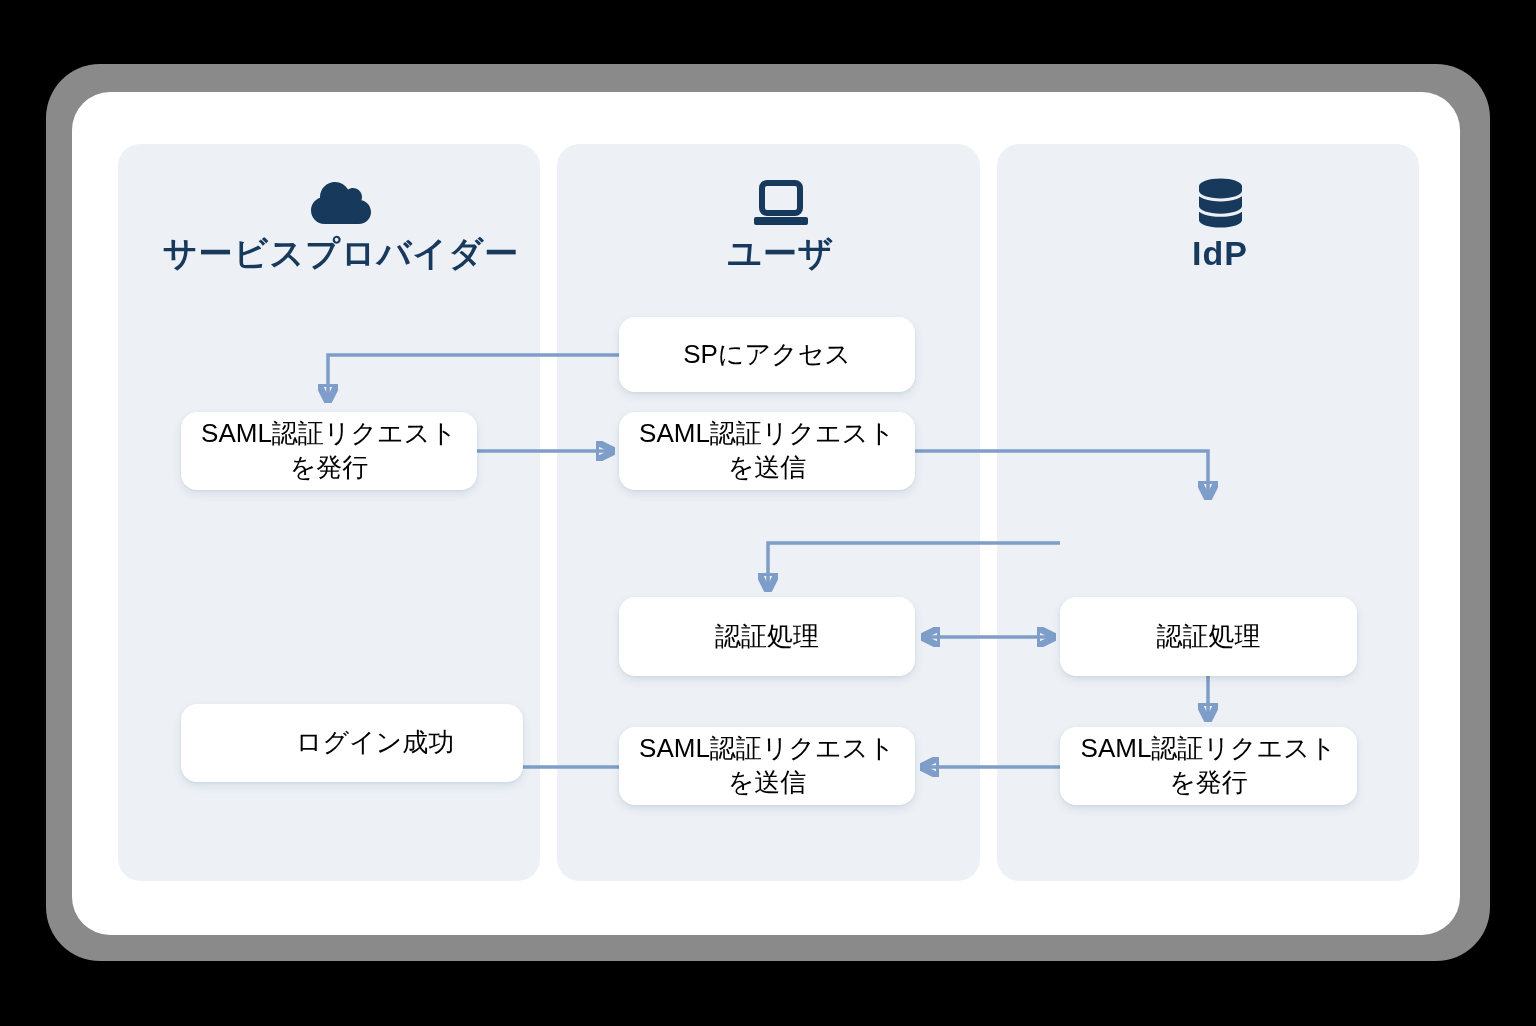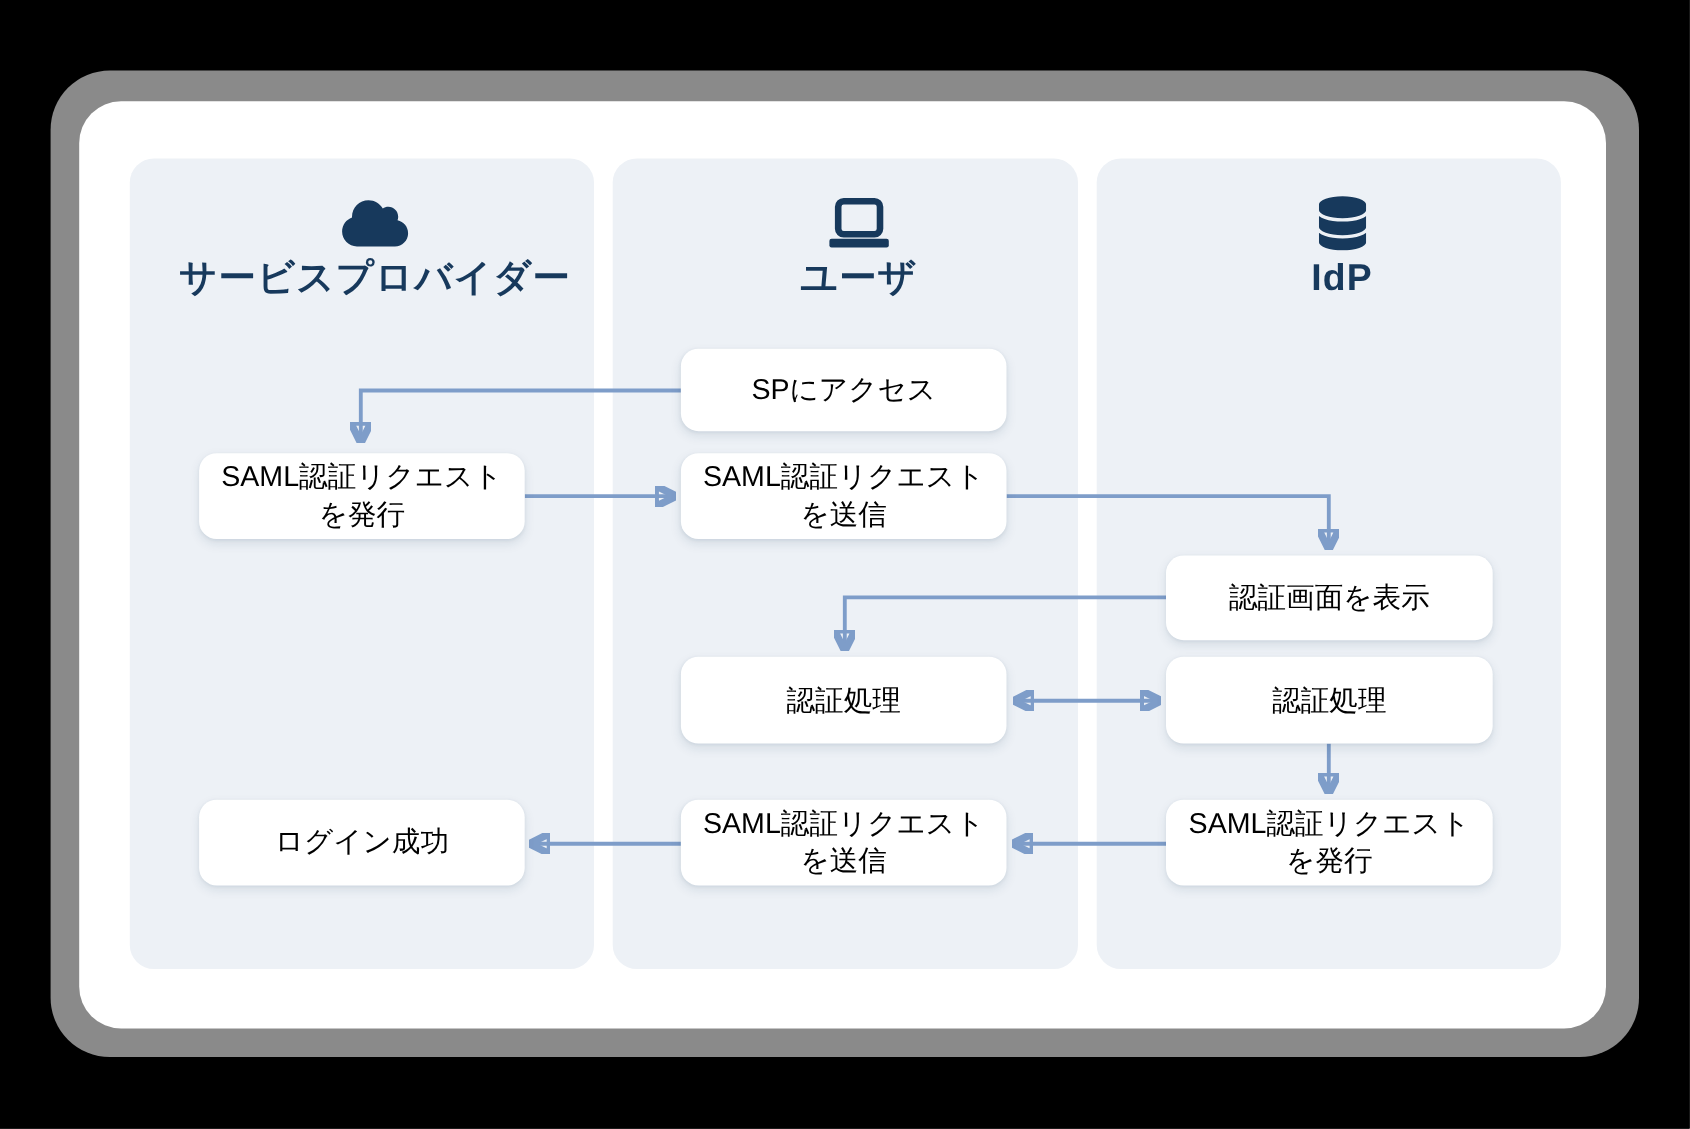--- a/index.html
+++ b/index.html
@@ -165,33 +165,30 @@
   <div class="node" style="left:181px; top:412px; width:296px; height:78px;">
     <span>SAML認証リクエスト</span>
       <span>を発行</span>
   </div>
 
   <div class="node" style="left:619px; top:412px; width:296px; height:78px;">
     <span>SAML認証リクエスト</span>
       <span>を送信</span>
   </div>
 
-  <div class="node" style="left:1060px; top:505px; width:297px; height:77px;">
-    <span>認証画面を表示</span>
-  </div>
 
   <div class="node" style="left:619px; top:597px; width:296px; height:79px;">
     <span>認証処理</span>
   </div>
 
   <div class="node" style="left:1060px; top:597px; width:297px; height:79px;">
     <span>認証処理</span>
   </div>
 
-  <div class="node" style="left:181px; top:727px; width:296px; height:78px;">
+  <div class="node" style="left:181px; top:704px; width:296px; height:78px;padding-left:46px;">
     <span>ログイン成功</span>
   </div>
 
   <div class="node" style="left:619px; top:727px; width:296px; height:78px;">
     <span>SAML認証リクエスト</span>
       <span>を送信</span>
   </div>
 
   <div class="node" style="left:1060px; top:727px; width:297px; height:78px;">
     <span>SAML認証リクエスト</span>

